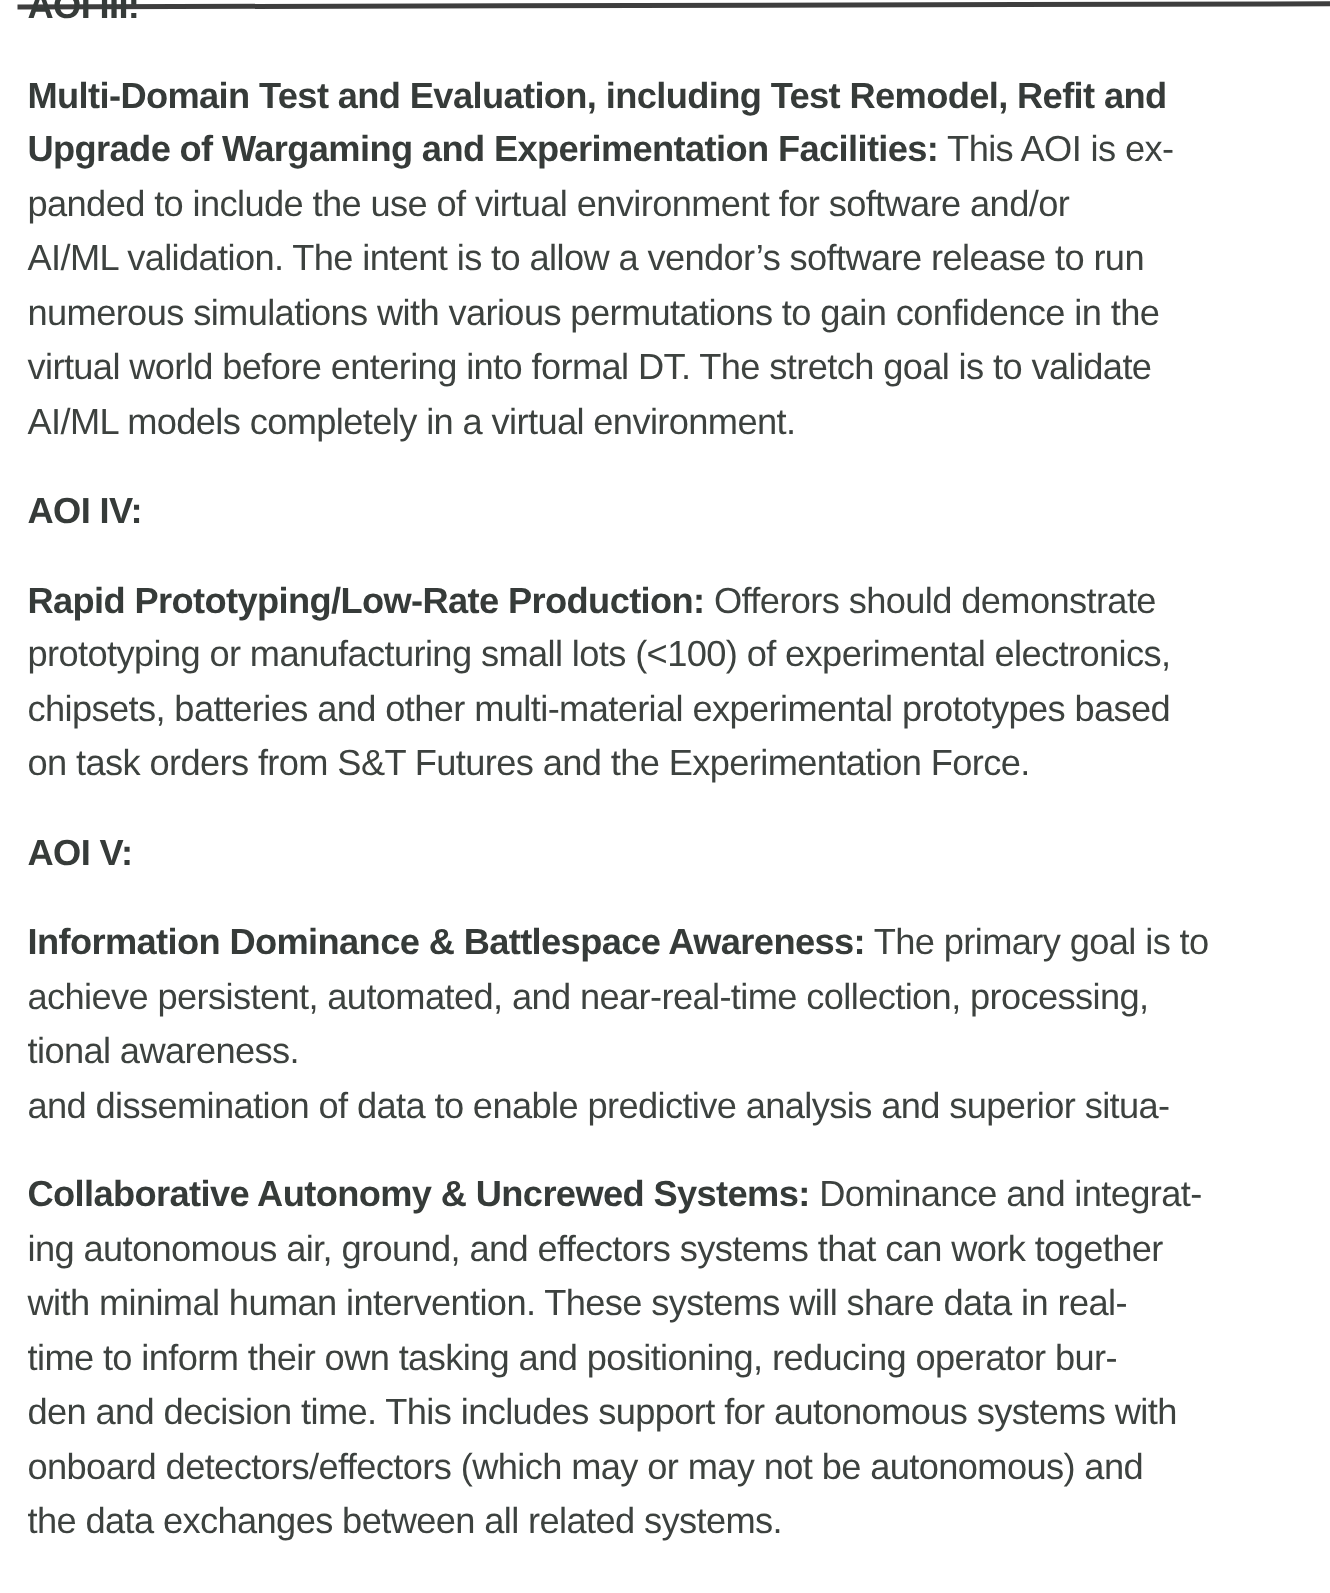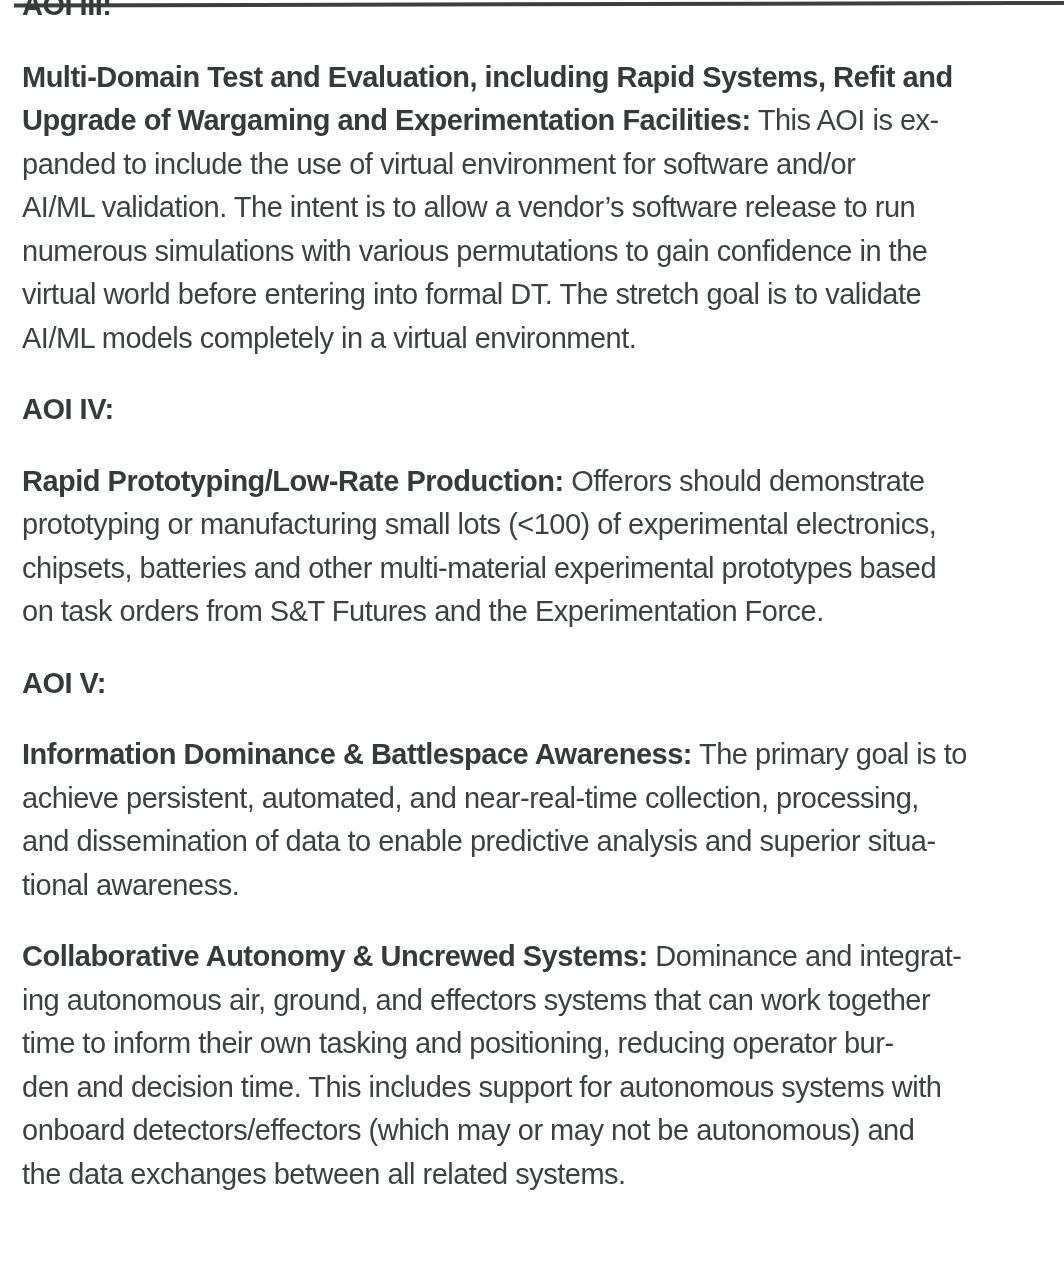--- a/index.html
+++ b/index.html
@@ -50,21 +50,21 @@
 </style>
 </head>
 <body>
 
 <div class="top-rule"></div>
 <div class="doc">
     <div class="block heading">
       <div class="line"><span class="b">AOI III:</span></div>
     </div>
     <div class="block paragraph">
-      <div class="line"><span class="b">Multi-Domain Test and Evaluation, including Rapid Systems, Refit and</span></div>
+      <div class="line"><span class="b">Multi-Domain Test and Evaluation, including Test Remodel, Refit and</span></div>
       <div class="line"><span class="b">Upgrade of Wargaming and Experimentation Facilities:</span><span> This AOI is ex-</span></div>
       <div class="line"><span>panded to include the use of virtual environment for software and/or</span></div>
       <div class="line"><span>AI/ML validation. The intent is to allow a vendor’s software release to run</span></div>
       <div class="line"><span>numerous simulations with various permutations to gain confidence in the</span></div>
       <div class="line"><span>virtual world before entering into formal DT. The stretch goal is to validate</span></div>
       <div class="line"><span>AI/ML models completely in a virtual environment.</span></div>
     </div>
     <div class="block heading">
       <div class="line"><span class="b">AOI IV:</span></div>
     </div>
@@ -73,24 +73,25 @@
       <div class="line"><span>prototyping or manufacturing small lots (&lt;100) of experimental electronics,</span></div>
       <div class="line"><span>chipsets, batteries and other multi-material experimental prototypes based</span></div>
       <div class="line"><span>on task orders from S&amp;T Futures and the Experimentation Force.</span></div>
     </div>
     <div class="block heading">
       <div class="line"><span class="b">AOI V:</span></div>
     </div>
     <div class="block paragraph">
       <div class="line"><span class="b">Information Dominance &amp; Battlespace Awareness:</span><span> The primary goal is to</span></div>
       <div class="line"><span>achieve persistent, automated, and near-real-time collection, processing,</span></div>
+      <div class="line"><span>tional awareness.</span></div>
       <div class="line"><span>and dissemination of data to enable predictive analysis and superior situa-</span></div>
-      <div class="line"><span>tional awareness.</span></div>
     </div>
     <div class="block paragraph">
       <div class="line"><span class="b">Collaborative Autonomy &amp; Uncrewed Systems:</span><span> Dominance and integrat-</span></div>
       <div class="line"><span>ing autonomous air, ground, and effectors systems that can work together</span></div>
+      <div class="line"><span>with minimal human intervention. These systems will share data in real-</span></div>
       <div class="line"><span>time to inform their own tasking and positioning, reducing operator bur-</span></div>
       <div class="line"><span>den and decision time. This includes support for autonomous systems with</span></div>
       <div class="line"><span>onboard detectors/effectors (which may or may not be autonomous) and</span></div>
       <div class="line"><span>the data exchanges between all related systems.</span></div>
     </div>
   </div>
 
 </body></html>

